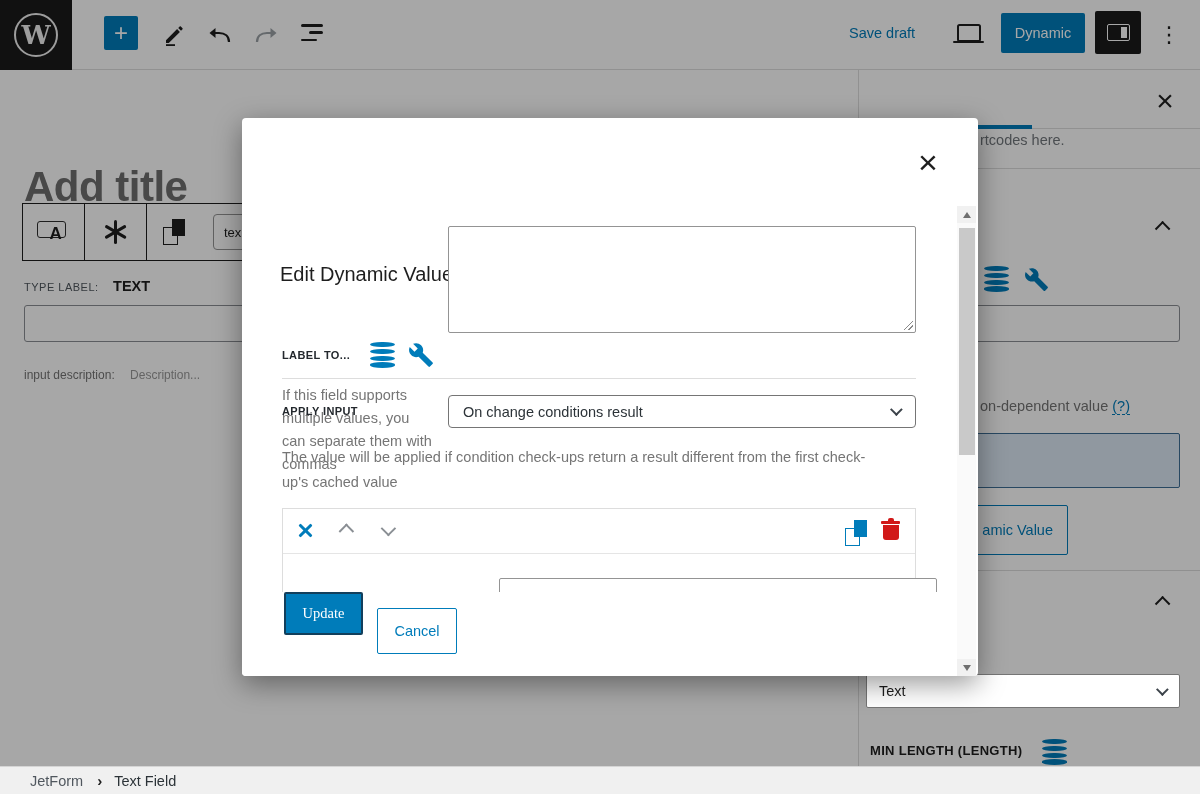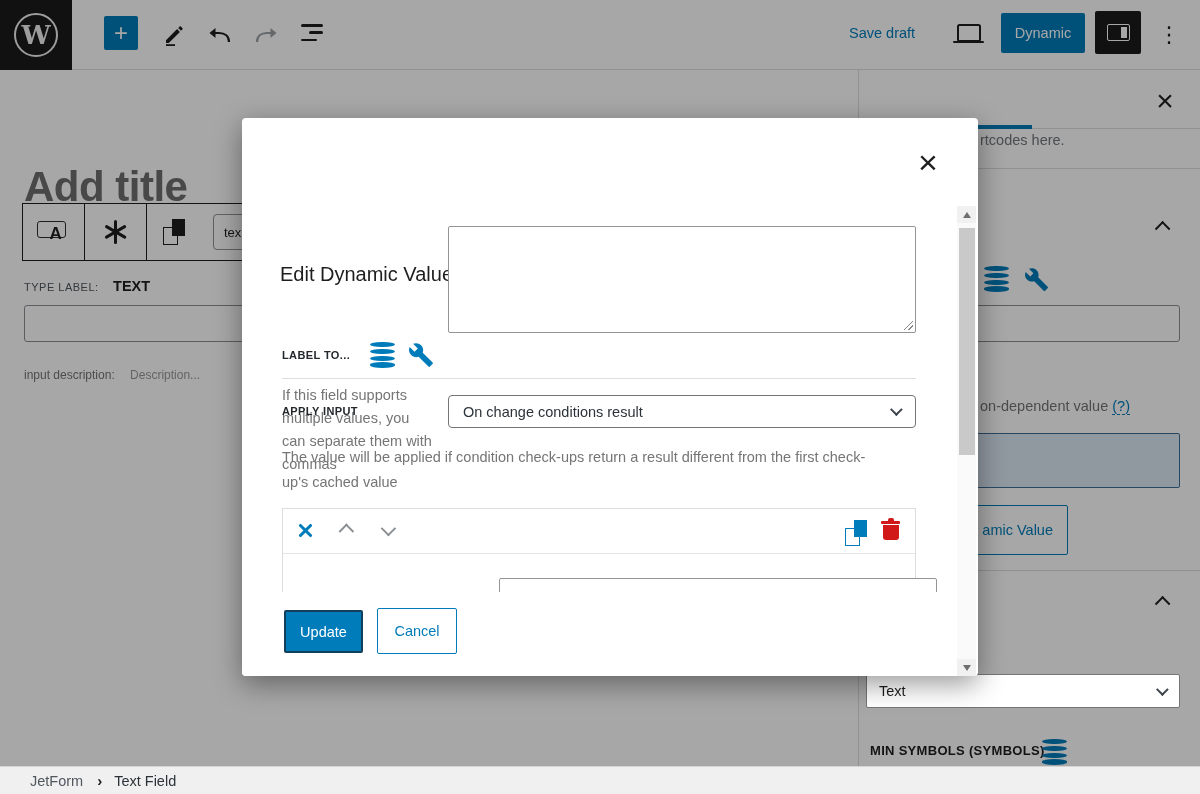--- a/index.html
+++ b/index.html
@@ -113,22 +113,22 @@
   .rep-dup{position:absolute;right:46px;top:11px;}
   .rep-dup .back{border-color:#007cba;}
   .rep-dup .front{background:#007cba;}
   .trash{position:absolute;right:14px;top:9px;width:20px;height:24px;cursor:pointer;}
   .trash .lid{position:absolute;left:0;top:2.5px;width:19px;height:3px;background:#d11919;border-radius:1px;}
   .trash .knob{position:absolute;left:6.5px;top:0;width:6px;height:3px;background:#d11919;border-radius:2px 2px 0 0;}
   .trash .body{position:absolute;left:1.5px;top:7px;width:16px;height:15px;background:#d11919;border-radius:0 0 3px 3px;}
   .rep-input{position:absolute;left:216px;top:69px;width:438px;height:30px;border:1px solid #949494;border-radius:2px;
              box-sizing:border-box;background:#fff;}
   .m-footer{position:absolute;left:0;top:474px;width:715px;height:84px;background:#fff;border-radius:0 0 0 4px;}
-  .upd-btn{position:absolute;left:42px;top:18px;width:79px;height:43px;background:#007cba;border:2px solid #123f5c;border-radius:2px;
-           color:#fff;font-size:14.5px;font-family:Liberation Sans, sans-serif;cursor:pointer;}
+  .upd-btn{position:absolute;left:42px;top:0;width:79px;height:43px;background:#007cba;border:2px solid #123f5c;border-radius:2px;
+           color:#fff;font-size:14.5px;font-family:Liberation Serif, serif;cursor:pointer;}
   .cnl-btn{position:absolute;left:135px;top:16px;width:80px;height:46px;background:#fff;border:1px solid #007cba;border-radius:2px;
            color:#007cba;font-size:14.5px;font-family:inherit;cursor:pointer;}
   
   .m-scroll{position:absolute;left:715px;top:88px;width:19px;height:470px;background:#fafafa;}
   .sc-btn{position:absolute;left:0;width:19px;height:17px;background:#f1f1f1;display:flex;align-items:center;justify-content:center;cursor:pointer;}
   .tri-up{width:0;height:0;border-left:4.5px solid transparent;border-right:4.5px solid transparent;border-bottom:6px solid #6f6f6f;}
   .tri-down{width:0;height:0;border-left:4.5px solid transparent;border-right:4.5px solid transparent;border-top:6px solid #6f6f6f;}
   .sc-thumb{position:absolute;left:1.5px;top:22px;width:16px;height:227px;background:#c9c9c9;cursor:grab;}
   
   .footbar{position:absolute;left:0;top:766px;width:1200px;height:28px;background:#f0f0f0;border-top:1px solid #d5d5d5;
@@ -257,21 +257,21 @@
   <div class="divider" style="left:858px;top:570px;width:342px;"></div>
   <div class="panel-toggle" style="left:1148px;top:590px;">
     <span class="chev up"></span>
   </div>
 
   <div class="ft-select">
     <span>Text</span>
     <span class="chev sm down" style="margin-top:-4px;"></span>
   </div>
 
-  <div class="minlen">MIN SYMBOLS (SYMBOLS)</div>
+  <div class="minlen">MIN LENGTH (LENGTH)</div>
   <div class="icon-btn" style="left:1042px;top:739px;">
     <span class="db"><div></div><div></div><div></div><div></div></span>
   </div>
   <div class="divider" style="left:858px;top:778px;width:342px;"></div>
 
   <div class="overlay"></div>
 
   <div class="modal">
     <div class="m-title" style="top:145px;position:absolute;">Edit Dynamic Value</div>
     <div class="m-close">×</div>

